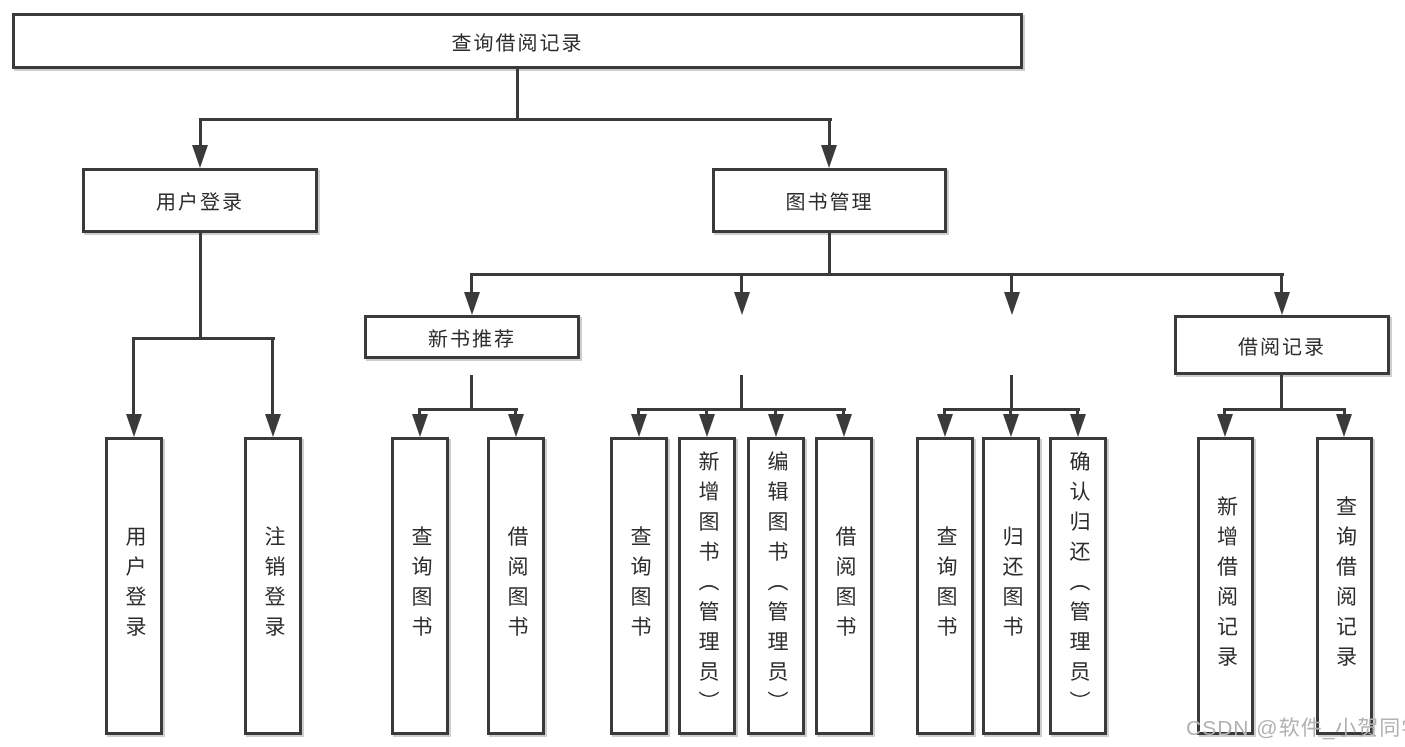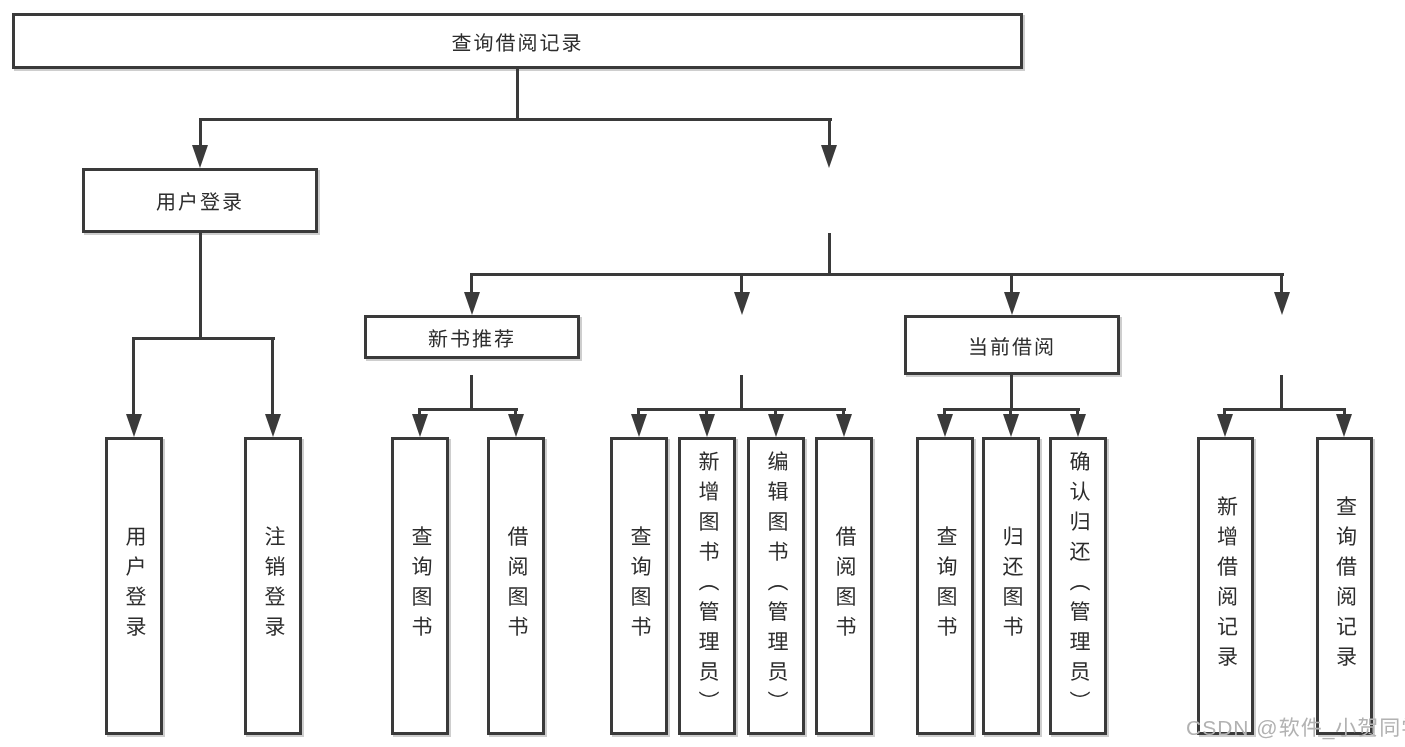--- a/index.html
+++ b/index.html
@@ -67,20 +67,23 @@
   <div class="v" style="left:516px;top:69px;height:49px"></div>
   <div class="h" style="left:199px;top:118px;width:633px"></div>
   <div class="v" style="left:199px;top:118px;height:30px"></div>
   <div class="v" style="left:828px;top:118px;height:30px"></div>
   <div class="arr" style="left:192px;top:145px"></div>
   <div class="arr" style="left:821px;top:145px"></div>
 
   <div class="box" style="left:82px;top:168px;width:236px;height:65px">
     <span class="lbl">用户登录</span>
   </div>
+  <div class="box" style="left:712px;top:168px;width:235px;height:65px">
+    <span class="lbl">图书管理</span>
+  </div>
 
   <div class="v" style="left:199px;top:233px;height:104px"></div>
   <div class="h" style="left:132px;top:337px;width:143px"></div>
   <div class="v" style="left:132px;top:337px;height:80px"></div>
   <div class="v" style="left:271px;top:337px;height:80px"></div>
   <div class="arr" style="left:126px;top:414px"></div>
   <div class="arr" style="left:265px;top:414px"></div>
 
   <div class="v" style="left:828px;top:233px;height:40px"></div>
   <div class="h" style="left:470px;top:273px;width:814px"></div>
@@ -89,22 +92,22 @@
   <div class="v" style="left:1010px;top:273px;height:22px"></div>
   <div class="v" style="left:1280px;top:273px;height:22px"></div>
   <div class="arr" style="left:464px;top:292px"></div>
   <div class="arr" style="left:734px;top:292px"></div>
   <div class="arr" style="left:1004px;top:292px"></div>
   <div class="arr" style="left:1274px;top:292px"></div>
 
   <div class="box" style="left:364px;top:315px;width:216px;height:44px">
     <span class="lbl">新书推荐</span>
   </div>
-  <div class="box" style="left:904px;top:315px;width:216px;height:60px">
-    <span class="lbl">当前借阅</span>
+  <div class="box" style="left:1174px;top:315px;width:216px;height:60px">
+    <span class="lbl">借阅记录</span>
   </div>
 
   <div class="v" style="left:470px;top:375px;height:33px"></div>
   <div class="h" style="left:418px;top:408px;width:100px"></div>
   <div class="v" style="left:418px;top:408px;height:9px"></div>
   <div class="v" style="left:514px;top:408px;height:9px"></div>
   <div class="arr" style="left:412px;top:414px"></div>
   <div class="arr" style="left:508px;top:414px"></div>
 
   <div class="v" style="left:740px;top:375px;height:33px"></div>

